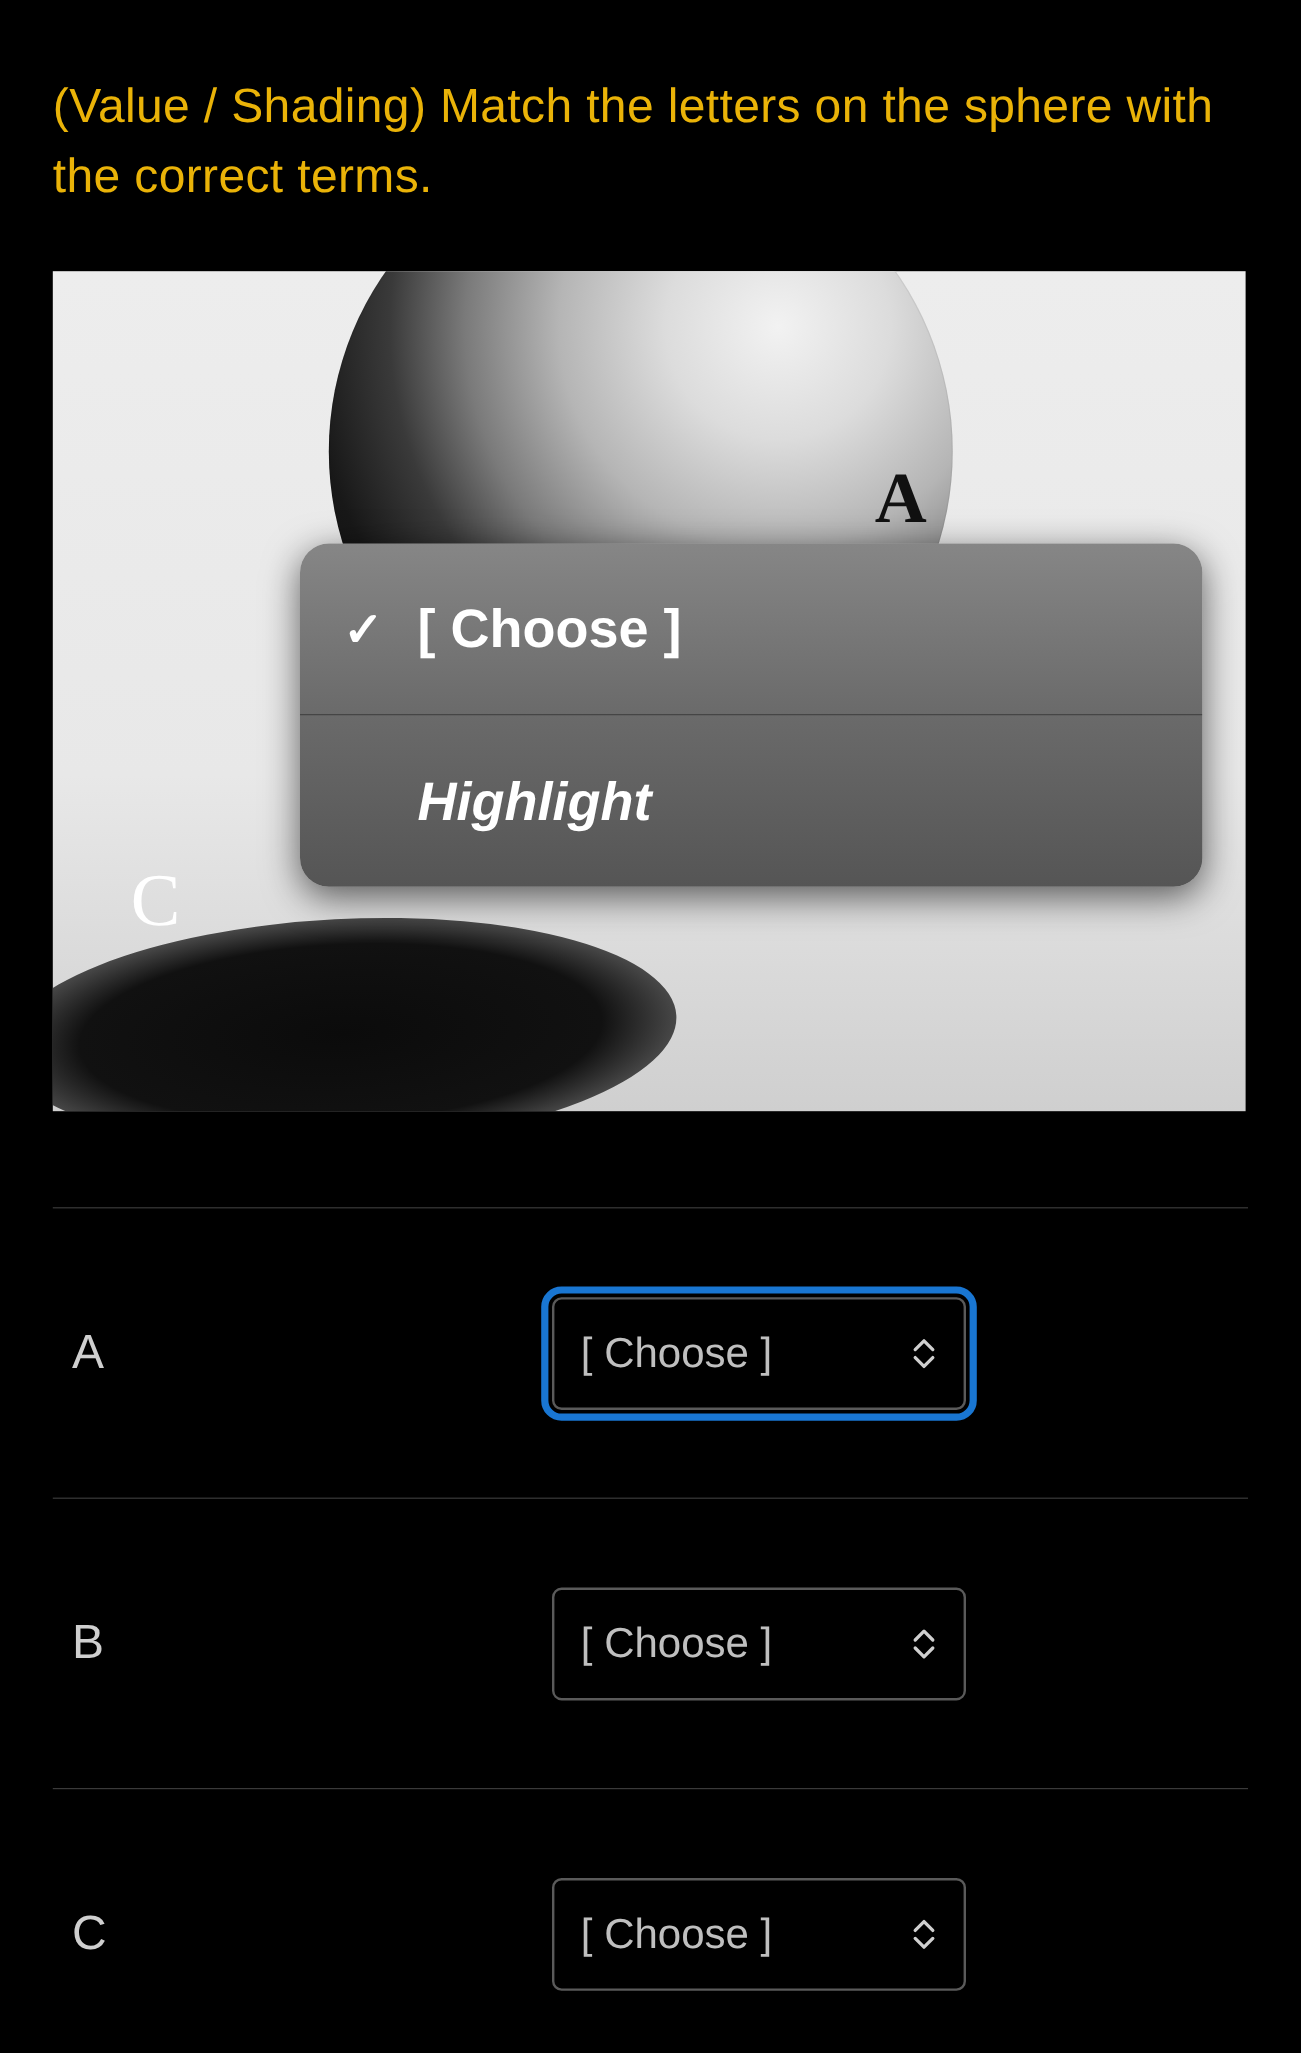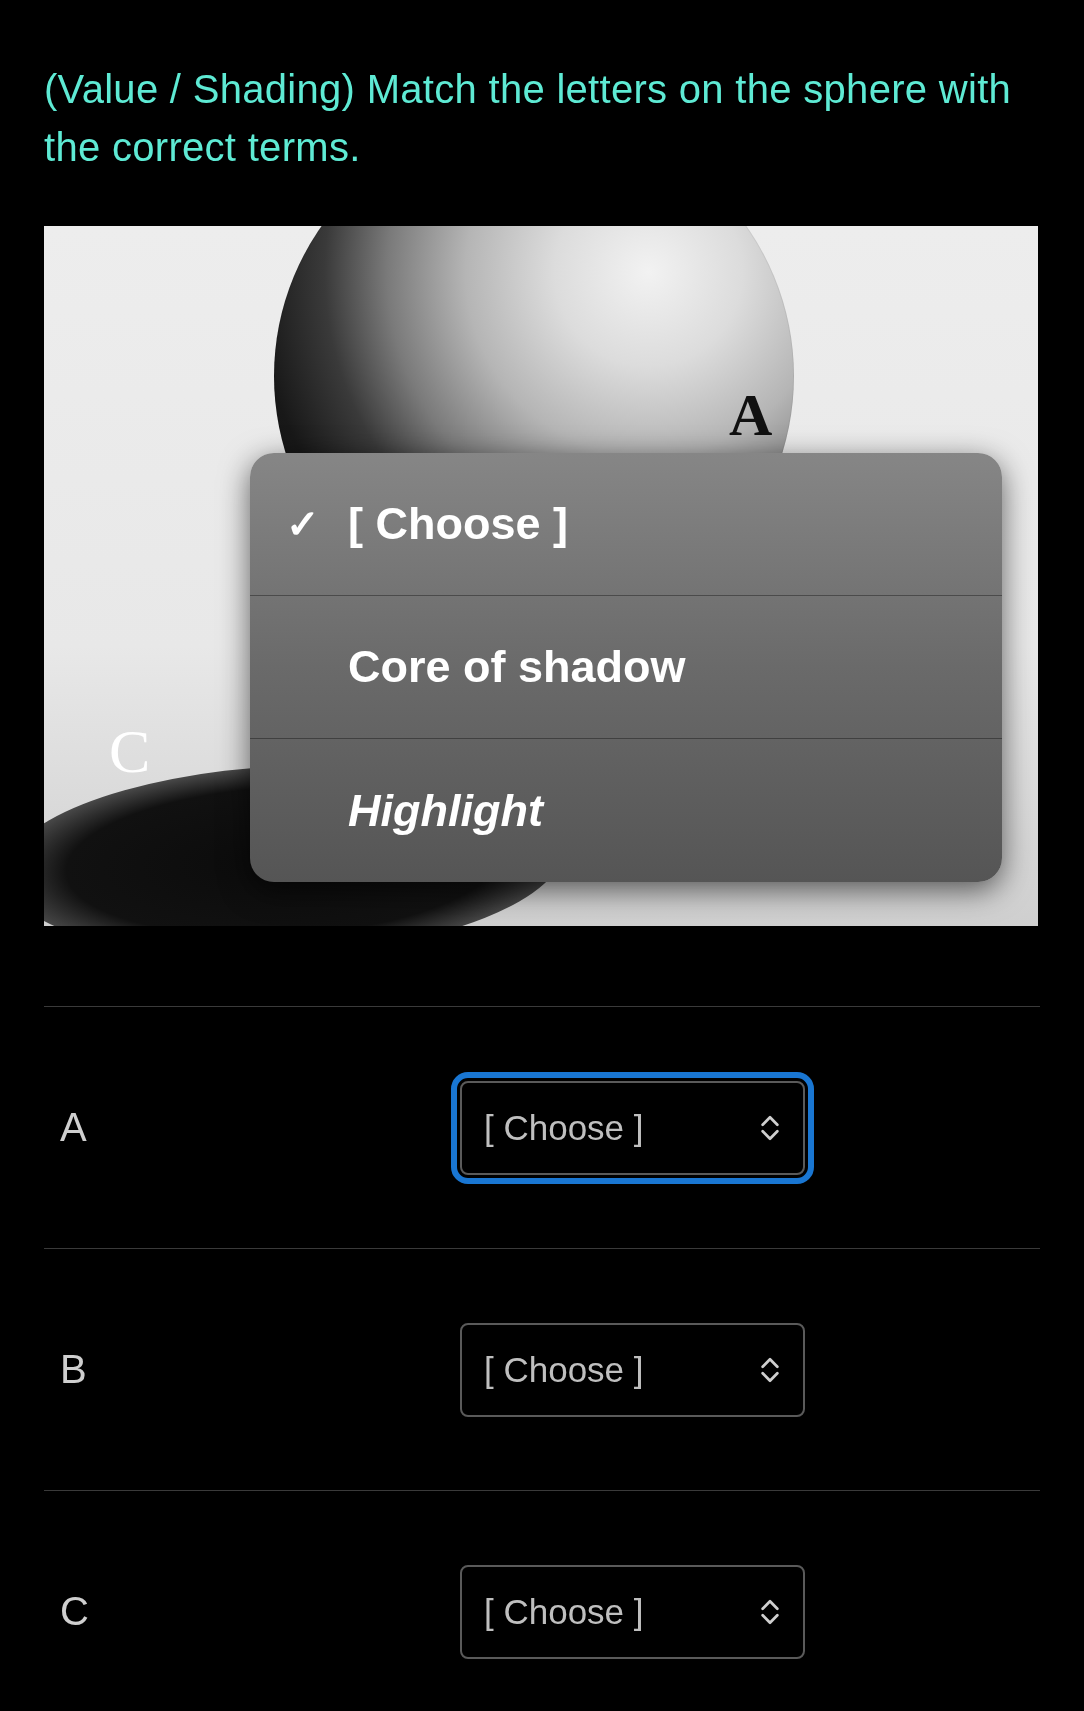--- a/index.html
+++ b/index.html
@@ -14,21 +14,21 @@
       height: 1711px;
       overflow: hidden;
       color: #e5e5e5;
     }
     .container {
       padding: 60px 44px 0 44px;
     }
     .question-text {
       font-size: 40px;
       font-weight: 300;
-      color: #5eead4;
+      color: #eab308;
       line-height: 1.45;
       letter-spacing: 0.3px;
       margin-bottom: 50px;
     }
     .image-area {
       position: relative;
       width: 994px;
       height: 700px;
       background: linear-gradient(to bottom, #ededed 0%, #e8e8e8 60%, #cfcfcf 100%);
       overflow: hidden;
@@ -228,19 +228,15 @@
 
 <div class="dropdown-popup">
   <div class="dropdown-option">
     <span class="check-slot">
       <span class="checkmark">✓</span>
     </span>
     <span class="option-label">[ Choose ]</span>
   </div>
   <div class="dropdown-option">
     <span class="check-slot"></span>
-    <span class="option-label">Core of shadow</span>
-  </div>
-  <div class="dropdown-option">
-    <span class="check-slot"></span>
     <span class="option-label">Highlight</span>
   </div>
 </div>
 
 </body></html>

